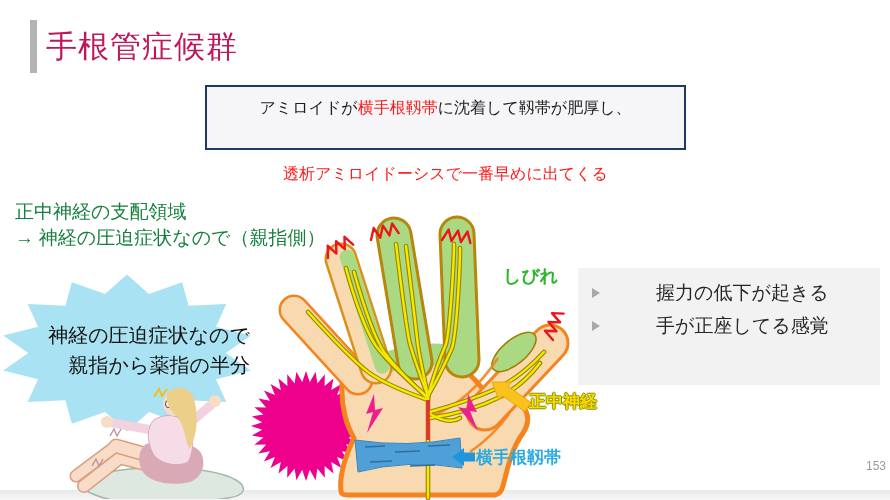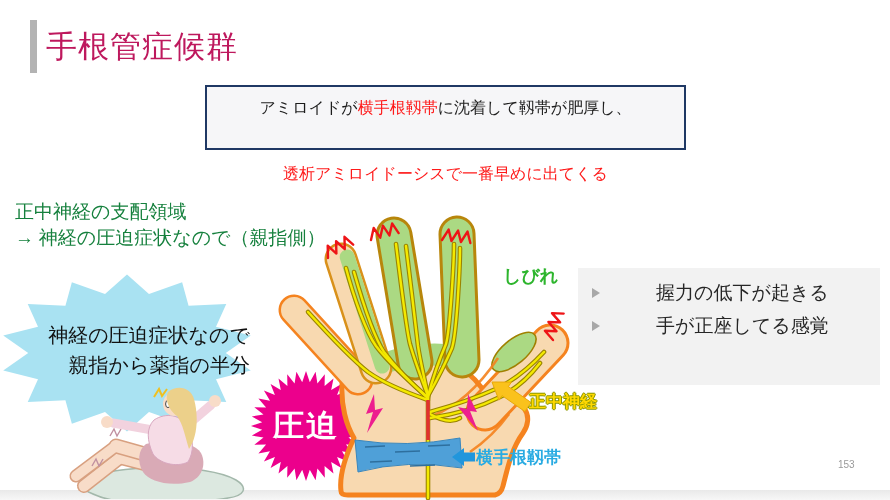--- a/index.html
+++ b/index.html
@@ -53,21 +53,21 @@
 
   .info-box { position:absolute; left:578px; top:268px; width:302px; height:117px;
     background:#f2f2f2; padding:13px 10px 0 14px;
     font-family:"Liberation Sans","DejaVu Sans",sans-serif; }
   .info-item { display:flex; align-items:center; margin-bottom:9px;gap:48px; }
   .tri-bullet { width:0; height:0; border-left:8px solid #a8a8a8;
     border-top:5px solid transparent; border-bottom:5px solid transparent;
     margin-right:8px; flex:none; }
   .info-text { font-size:19px; color:#262626; line-height:24px; }
 
-  .page-number { position:absolute; left:838px; top:459px; font-size:10px; color:#9a9a9a;
+  .page-number { position:absolute; left:866px; top:459px; font-size:12px; color:#9a9a9a;
     font-family:"Liberation Sans","DejaVu Sans",sans-serif; }
 </style>
 </head>
 <body>
 
 <div class="slide">
 
   <div class="bottom-strip"></div>
 
   <div class="title-wrap">
@@ -120,21 +120,20 @@
     <path d="M96,34 C108,26 123,29 129,40 C136,53 136,66 130,76 C118,82 101,77 95,68 C89,55 88,42 96,34 Z" fill="#f6dce6" stroke="#d8a8c0" stroke-width="1"></path>
     <circle cx="117" cy="18" r="12" fill="#f8dcc8"></circle>
     <ellipse cx="110" cy="18" rx="2.4" ry="3.6" fill="#fff" stroke="#444" stroke-width="1"></ellipse>
     <path d="M110,6 C120,-2 133,2 136,13 C141,31 139,52 131,63 C127,50 125,38 119,30 C112,25 106,14 110,6 Z" fill="#ecd08a"></path>
     <path d="M96,11 L101,3 L104,10 L109,3" stroke="#f0c020" stroke-width="2" fill="none"></path>
   </svg>
 
   <svg class="burst-svg" viewBox="0 0 112 112">
     <polygon fill="#ec008c" points="56.0,1.0 59.8,12.2 65.6,1.8 67.4,13.5 74.8,4.3 74.6,16.1 83.5,8.4 81.2,20.0 91.4,13.9 87.1,24.9 98.1,20.6 92.0,30.8 103.6,28.5 95.9,37.4 107.7,37.2 98.5,44.6 110.2,46.4 99.8,52.2 111.0,56.0 99.8,59.8 110.2,65.6 98.5,67.4 107.7,74.8 95.9,74.6 103.6,83.5 92.0,81.2 98.1,91.4 87.1,87.1 91.4,98.1 81.2,92.0 83.5,103.6 74.6,95.9 74.8,107.7 67.4,98.5 65.6,110.2 59.8,99.8 56.0,111.0 52.2,99.8 46.4,110.2 44.6,98.5 37.2,107.7 37.4,95.9 28.5,103.6 30.8,92.0 20.6,98.1 24.9,87.1 13.9,91.4 20.0,81.2 8.4,83.5 16.1,74.6 4.3,74.8 13.5,67.4 1.8,65.6 12.2,59.8 1.0,56.0 12.2,52.2 1.8,46.4 13.5,44.6 4.3,37.2 16.1,37.4 8.4,28.5 20.0,30.8 13.9,20.6 24.9,24.9 20.6,13.9 30.8,20.0 28.5,8.4 37.4,16.1 37.2,4.3 44.6,13.5 46.4,1.8 52.2,12.2"></polygon>
   </svg>
-  <div class="burst-label">圧迫</div>
 
   <svg class="hand-svg" viewBox="0 0 330 300">
     <defs>
       <path id="zz" d="M0,0 l5.5,-11 l4,11 l5.5,-11 l4,11 l5.5,-11 l4,11" stroke="#ee1417" stroke-width="2.4" fill="none" stroke-linecap="round" stroke-linejoin="round"></path>
     </defs>
 
     <path d="M95,166 C80,164 72,172 72,185 C71,205 76,225 84,238 C76,255 69,275 71,291 C71,294 74,295 78,295 L225,295 C230,294 232,290 233,286 C238,266 242,248 253,233 C258,226 260,216 254,208 C245,196 232,200 222,206 C210,178 188,162 164,157 C140,153 112,158 95,166 Z" fill="#f8d9b0" stroke="#f5831f" stroke-width="5" stroke-linejoin="round"></path>
 
     <path d="M76,172 Q140,130 208,150 L201,172 Q140,153 86,190 Z" fill="#a7d77f"></path>
 

